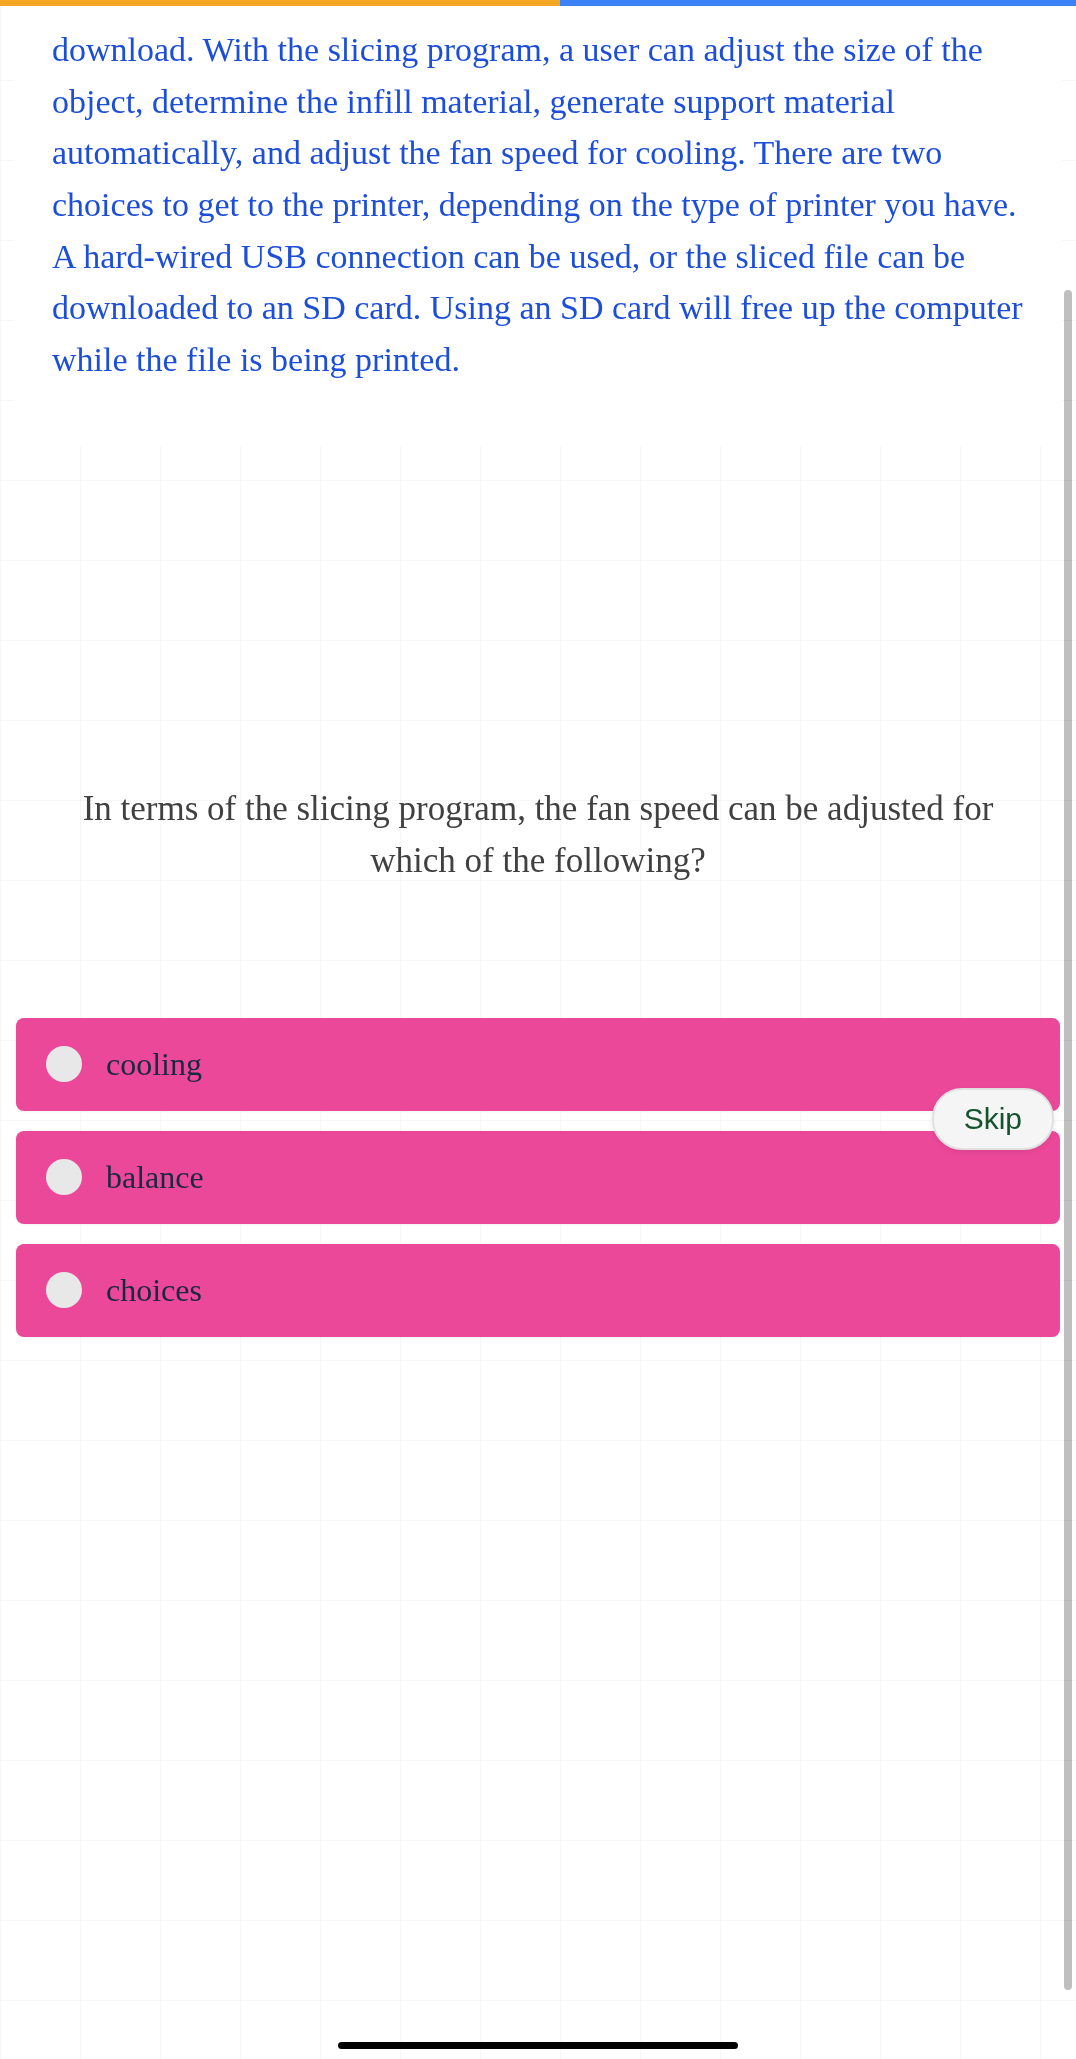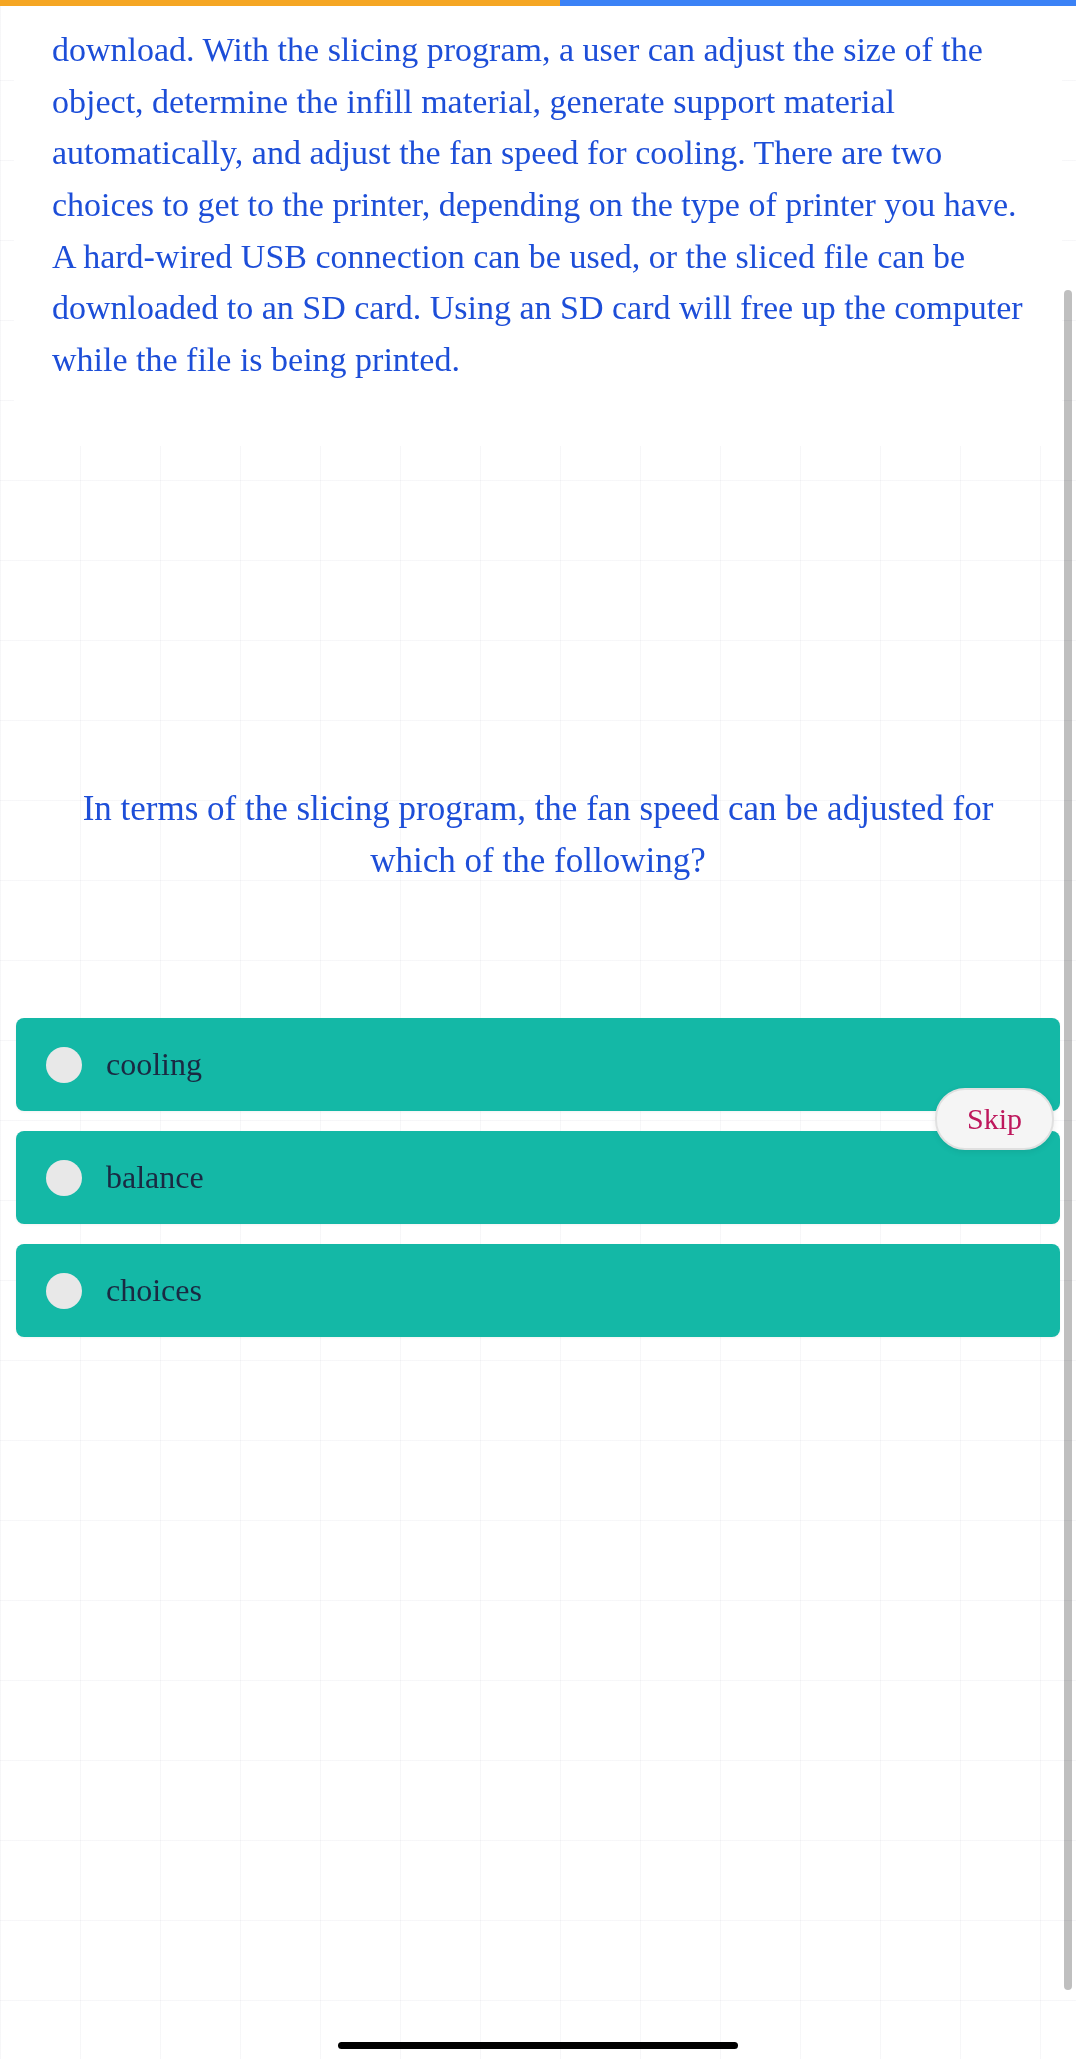--- a/index.html
+++ b/index.html
@@ -46,45 +46,45 @@
     }
     .skip-button {
       position: absolute;
       right: 22px;
       top: 1088px;
       background: #f5f5f5;
       border: 2px solid #e0e0e0;
       border-radius: 30px;
       padding: 12px 30px;
       font-size: 30px;
-      color: #be185d;
-      font-family: Liberation Serif, serif;
+      color: #14532d;
+      font-family: Liberation Sans, sans-serif;
       cursor: pointer;
       box-shadow: 0 2px 6px rgba(0,0,0,0.08);
     }
     .question-text {
-      color: #1d4ed8;
+      color: #404040;
       font-size: 35px;
       line-height: 1.5;
       text-align: center;
       padding: 0 40px;
       margin-top: 337px;
       font-weight: 400;
     }
     .options-container {
       margin-top: 130px;
       padding: 0 16px;
     }
     .option {
-      background: #14b8a6;
+      background: #ec4899;
       border-radius: 8px;
       padding: 28px 30px;
       margin-bottom: 20px;
       display: flex;
-      align-items: flex-end;
+      align-items: center;
       cursor: pointer;
       box-shadow: 0 1px 3px rgba(0,0,0,0.05);
     }
     .radio-circle {
       width: 36px;
       height: 36px;
       border-radius: 50%;
       background: #e8e8e8;
       margin-right: 24px;
       flex-shrink: 0;

